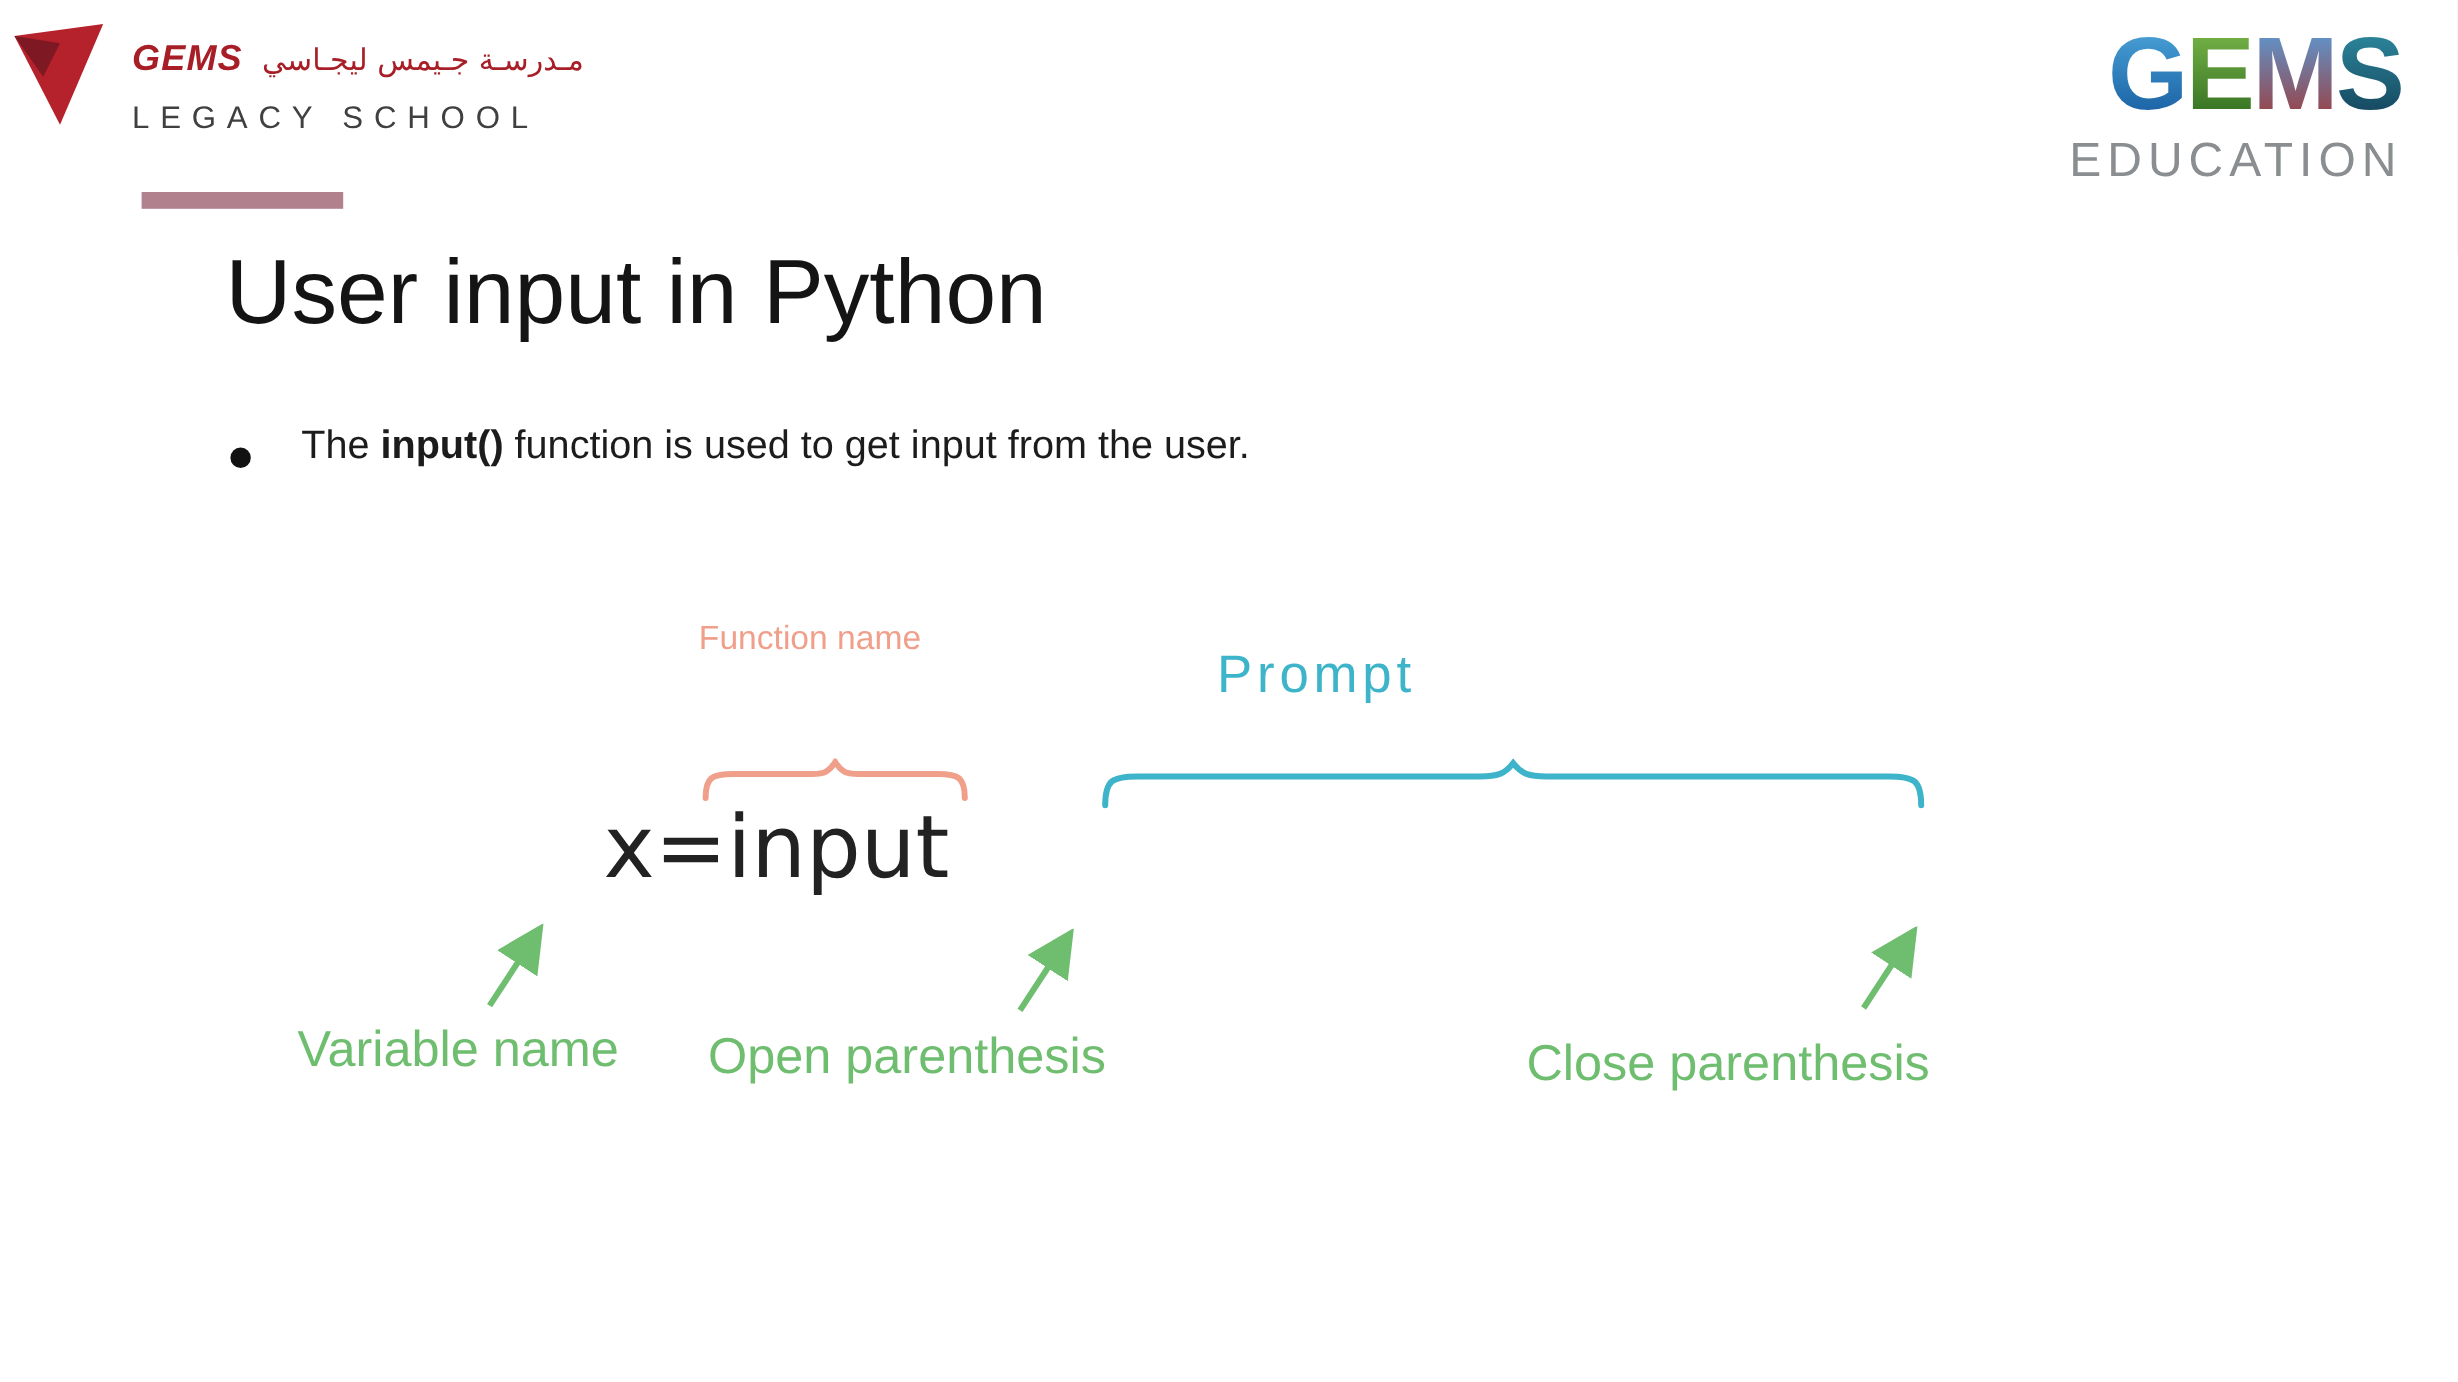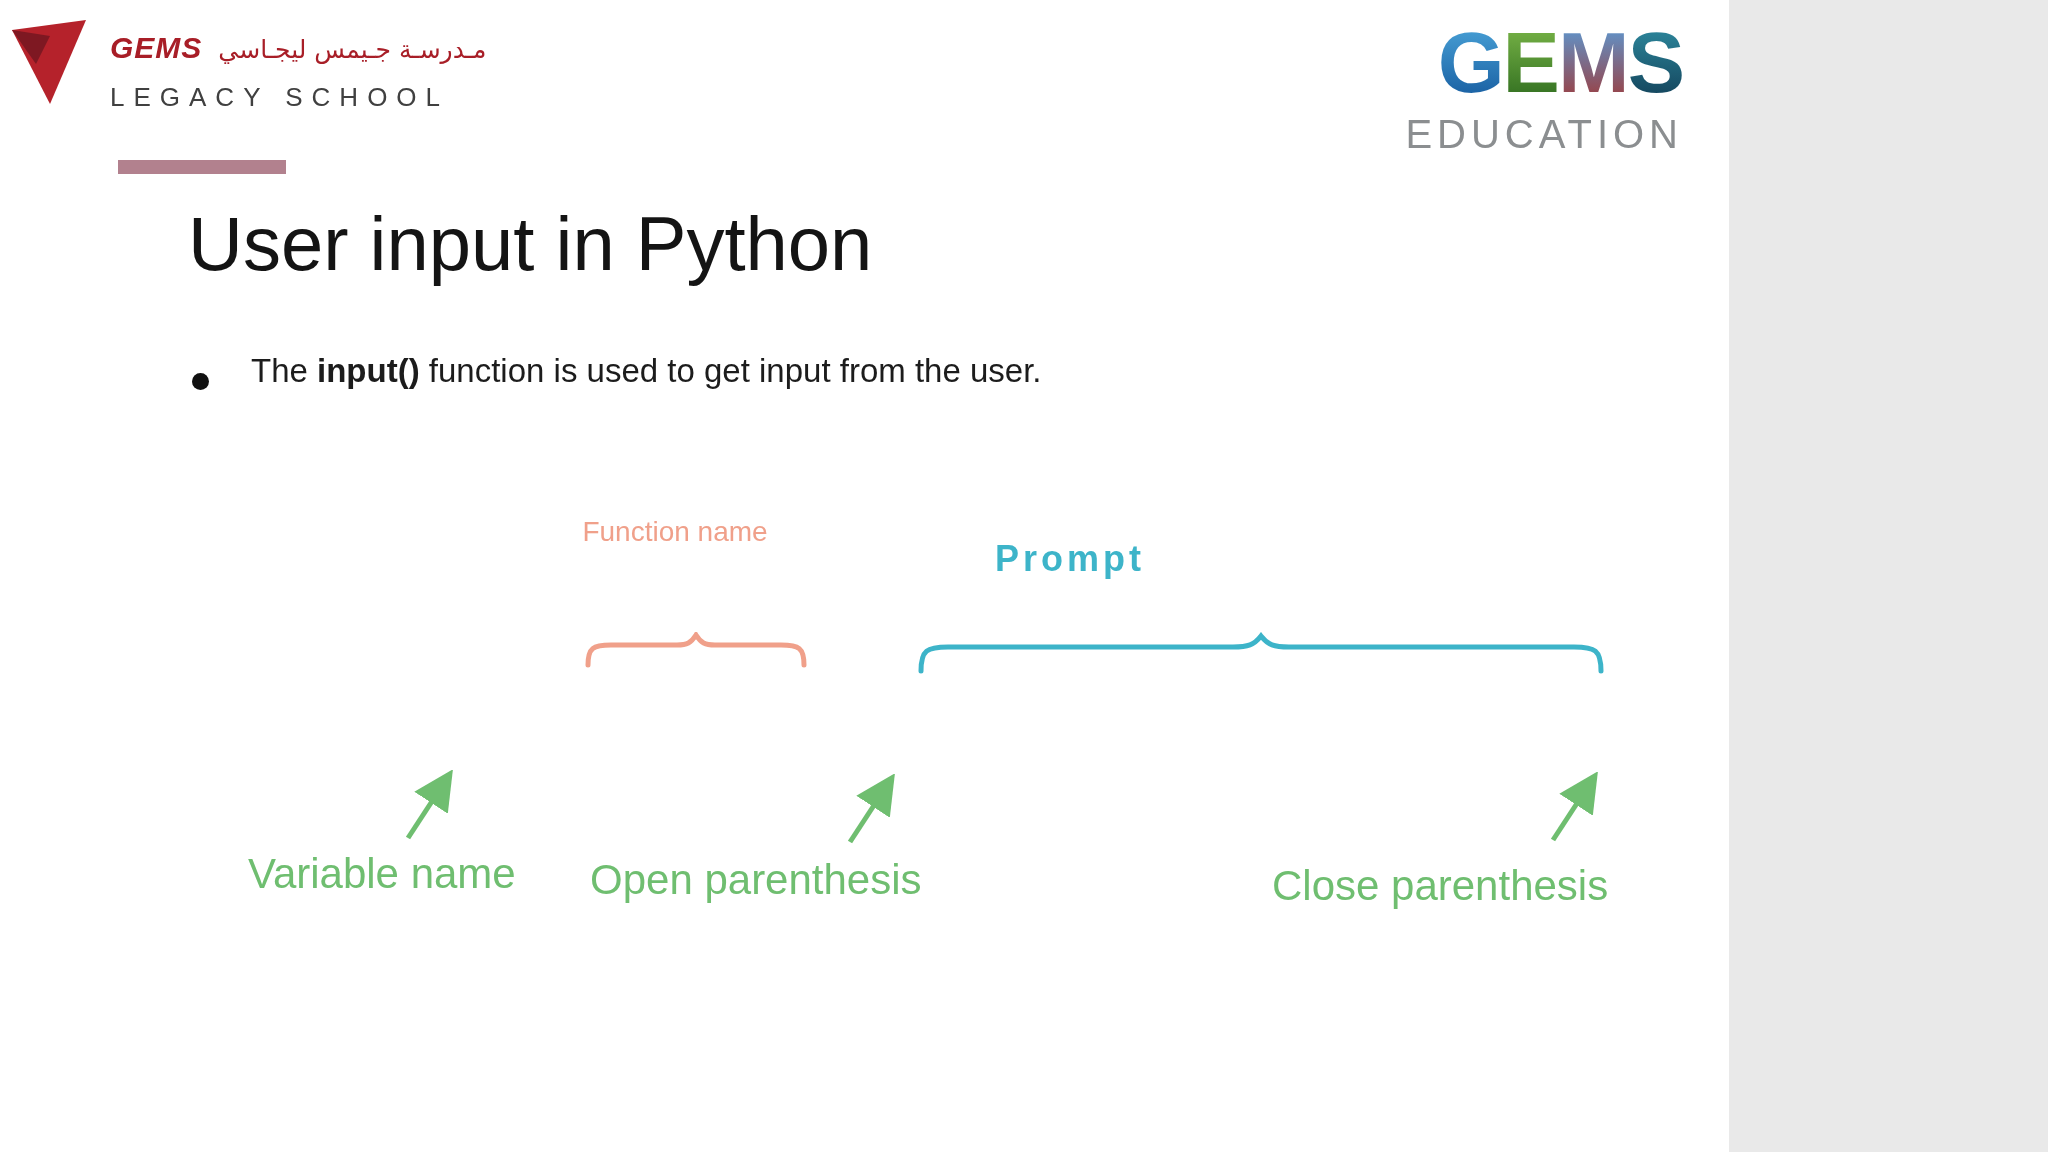--- a/index.html
+++ b/index.html
@@ -1,17 +1,17 @@
 <!DOCTYPE html>
 <html><head>
 <meta charset="utf-8">
 <style>
   html,body{margin:0;padding:0;background:#e9e9e9;}
   .canvas{
-    position:relative;width:1729px;height:1152px;background:#ffffff;
+    position:relative;width:2048px;height:1152px;background:#ffffff;
     font-family:"Liberation Sans", sans-serif;overflow:hidden;
   }
 
   
   .school-logo{position:absolute;left:10px;top:18px;display:flex;align-items:flex-start;gap:20px;}
   .school-logo svg{display:block;}
   .school-text{display:flex;flex-direction:column;}
   .school-row1{display:flex;align-items:baseline;gap:16px;}
   .gems-wordmark{font-size:30px;font-weight:700;letter-spacing:1px;color:#a81e27;font-style:italic;}
   .gems-arabic{font-size:25px;color:#a81e27;font-family:"DejaVu Sans", sans-serif;margin-top:17px;}
@@ -30,22 +30,22 @@
   .accent-bar{position:absolute;left:118px;top:160px;width:168px;height:14px;background:#b2818e;}
   .slide-title{position:absolute;left:186px;top:198px;font-size:76px;color:#141414;font-weight:400;}
   .bullet-row{position:absolute;left:192px;top:352px;display:flex;align-items:flex-end;gap:42px;}
   .bullet-dot{width:17px;height:17px;border-radius:50%;background:#111;flex:0 0 auto;}
   .bullet-text{font-size:33px;color:#1c1c1c;}
   .bullet-text b{font-weight:700;}
 
   
   .fn-label{position:absolute;left:560px;top:514px;width:230px;text-align:center;
     font-size:28px;line-height:1.25;color:#f0a08a;font-weight:400;}
-  .prompt-label{position:absolute;left:960px;top:538px;width:220px;text-align:center;
-    font-size:36px;letter-spacing:4px;color:#3db4c9;font-weight:700;}
+  .prompt-label{position:absolute;left:960px;top:538px;width:220px;text-align:right;
+    font-size:44px;letter-spacing:4px;color:#3db4c9;font-weight:400;}
   .brace{position:absolute;}
   .brace-coral{left:585px;top:632px;}
   .brace-teal{left:918px;top:632px;}
 
   .code-row{position:absolute;left:503px;top:664px;display:flex;gap:76px;
     font-family:"DejaVu Sans", sans-serif;font-size:72px;color:#222;white-space:nowrap;}
   .code-right{letter-spacing:-2px;}
 
   .arrow{position:absolute;}
   .arrow-1{left:398px;top:770px;}
@@ -99,20 +99,21 @@
 
   <svg class="brace brace-coral" width="222" height="36" viewBox="0 0 222 36">
     <path d="M3,33 C3,16 8,13 26,13 L92,13 C102,13 106,11 111,3 C116,11 120,13 130,13 L196,13 C214,13 219,16 219,33" fill="none" stroke="#f0a08a" stroke-width="5" stroke-linecap="round"></path>
   </svg>
 
   <svg class="brace brace-teal" width="686" height="42" viewBox="0 0 686 42">
     <path d="M3,39 C3,18 9,15 30,15 L315,15 C330,15 336,13 343,4 C350,13 356,15 371,15 L656,15 C677,15 683,18 683,39" fill="none" stroke="#3db4c9" stroke-width="5" stroke-linecap="round"></path>
   </svg>
 
   <div class="code-row">
+    <span class="code-left">x=input</span>
   </div>
 
   <svg class="arrow arrow-1" width="64" height="78" viewBox="0 0 64 78">
     <defs>
         <marker id="ah1" markerWidth="8" markerHeight="8" refX="4" refY="4" orient="auto">
           <path d="M0,0 L8,4 L0,8 z" fill="#6fbe70"></path>
         </marker>
       </defs>
     <line x1="10" y1="68" x2="44" y2="16" stroke="#6fbe70" stroke-width="5" marker-end="url(#ah1)"></line>
   </svg>

